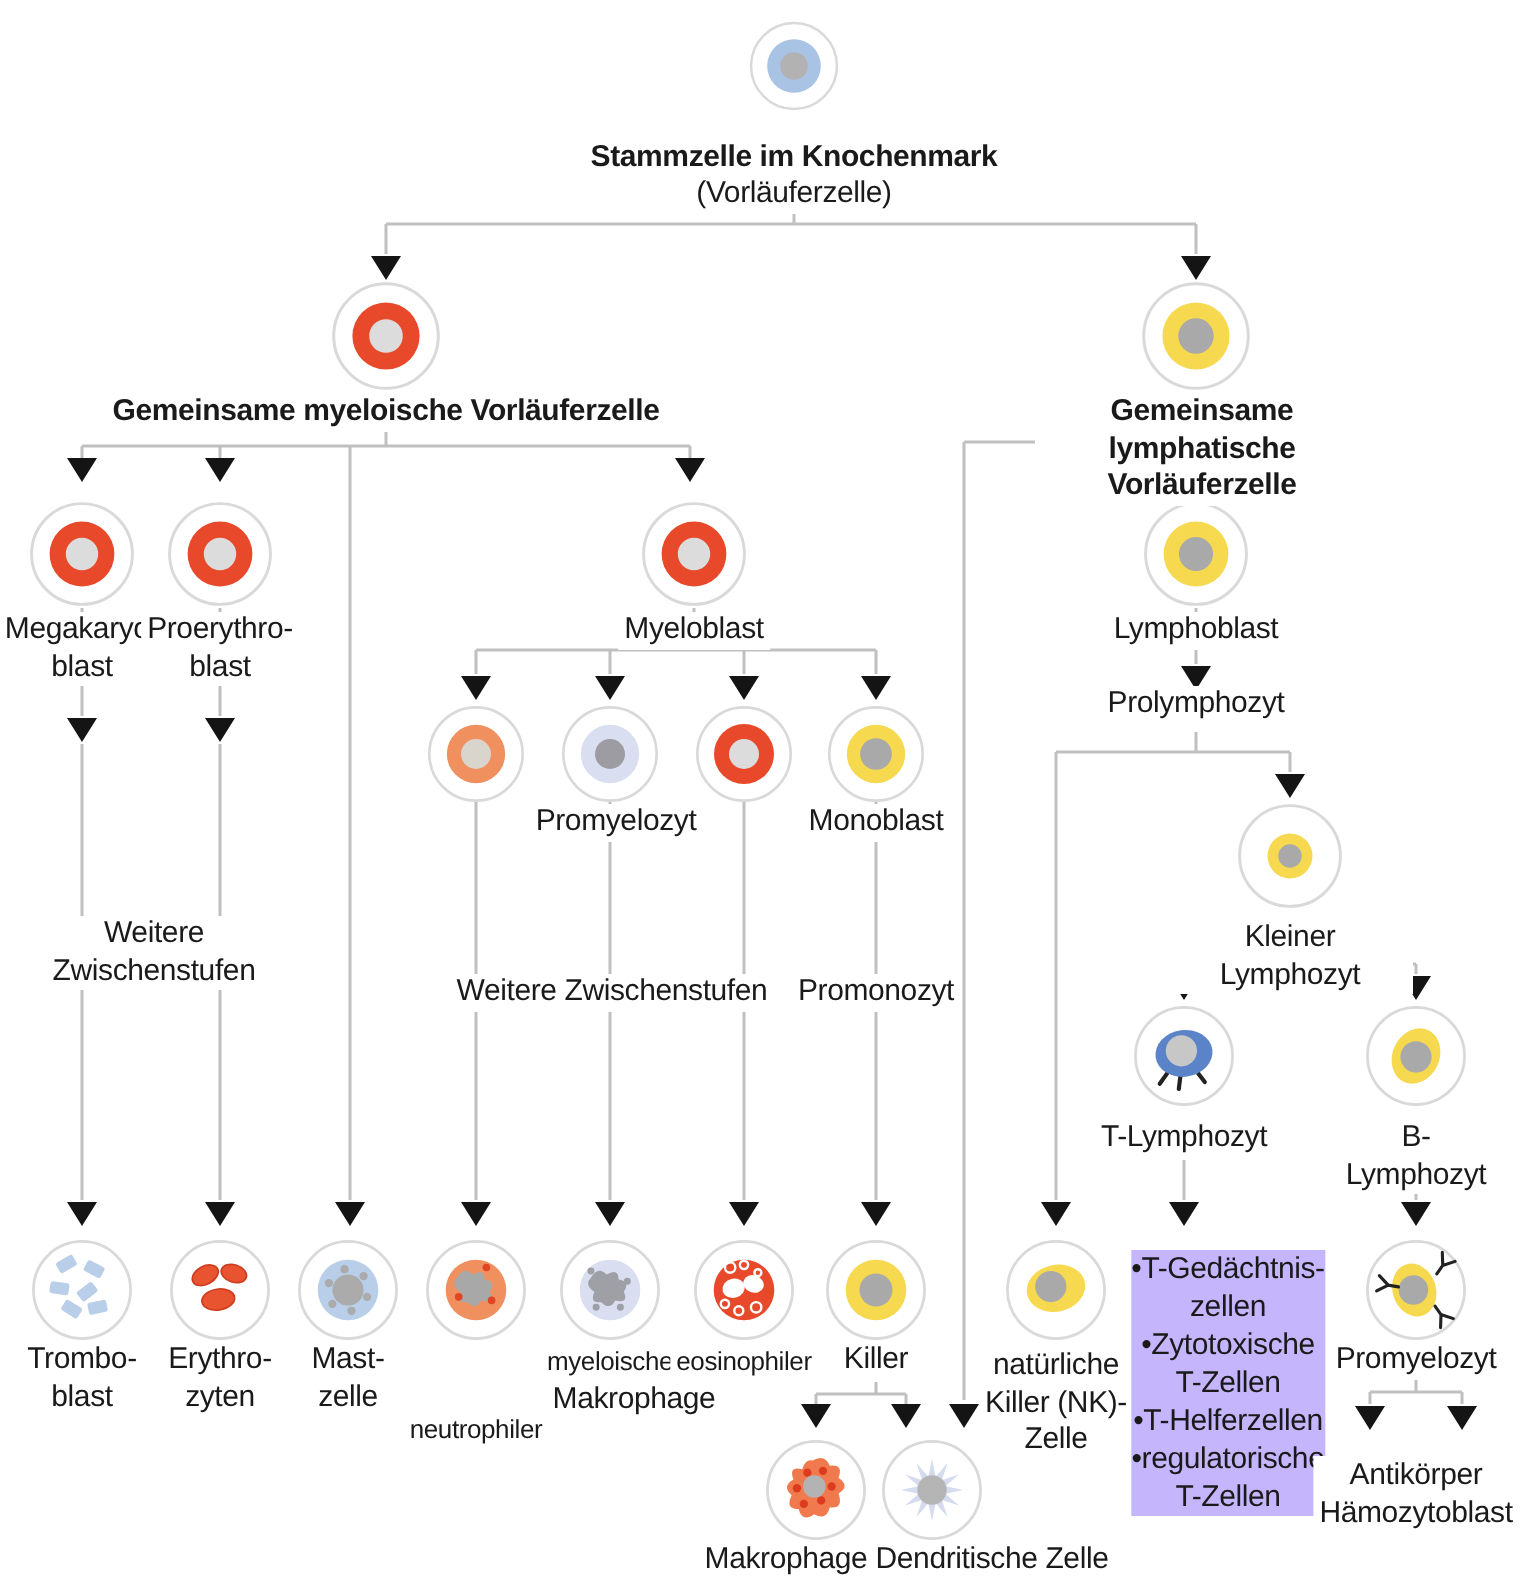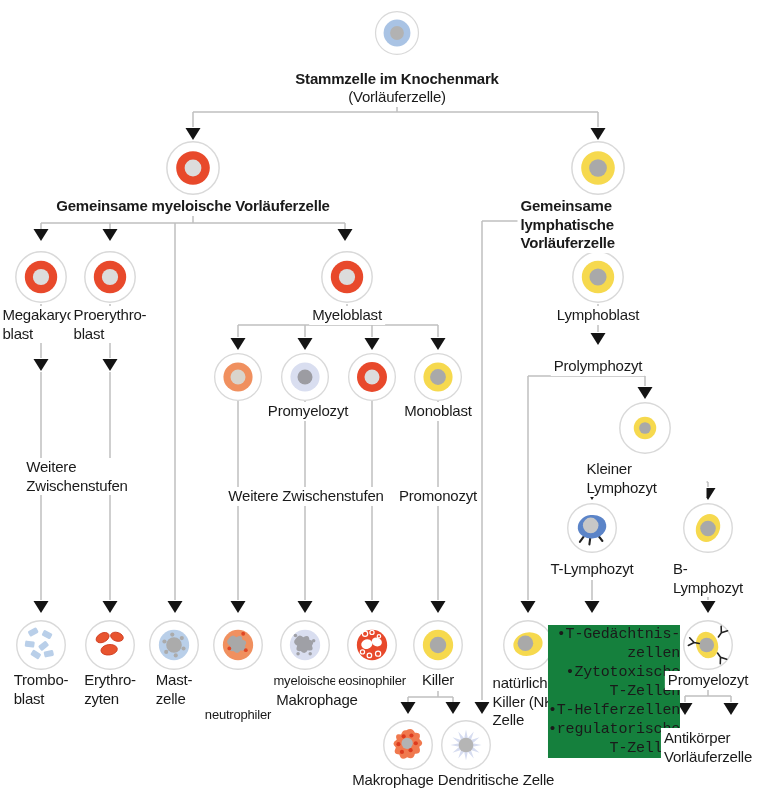--- a/index.html
+++ b/index.html
@@ -1,26 +1,26 @@
 <!DOCTYPE html>
 <html><head>
 <meta charset="utf-8">
 <style>
   html,body{margin:0;padding:0;}
   body{width:768px;height:798px;position:relative;background:#fff;overflow:hidden;
        font-family:"Liberation Sans",sans-serif;color:#1a1a1a;}
   #wires{position:absolute;left:0;top:0;z-index:0;}
   .cell{position:absolute;z-index:1;}
-  .lbl{position:absolute;z-index:2;transform:translateX(-50%);text-align:left;
+  .lbl{position:absolute;z-index:2;transform:translateX(-50%);text-align:center;
        white-space:pre-line;font-size:15px;line-height:18.5px;letter-spacing:-0.2px;
        background:#fff;padding:0 3px;}
   .lbl-b{font-weight:bold;}
   .lbl-s{font-size:13px;line-height:16px;}
-  .tlist{position:absolute;z-index:2;transform:translateX(-50%);text-align:right;
-         font-size:15px;line-height:19px;letter-spacing:-0.2px;background:#15803d;font-family:Liberation Mono, monospace;}
+  .tlist{position:absolute;z-index:2;transform:translateX(-50%);text-align:center;
+         font-size:15px;line-height:19px;letter-spacing:-0.2px;background:#c4b5fd;}
   .tlist div{white-space:pre-line;}
   svg .wc{fill:#fff;stroke:#d9d9d9;stroke-width:1.6;}
   svg .wire{stroke:#c0c0c0;stroke-width:1.5;fill:none;}
   svg .ah{fill:#141414;}
 </style>
 </head>
 <body>
 
 <svg id="wires" width="768" height="798">
   <g>
@@ -304,21 +304,21 @@
 <div class="lbl lbl-b" style="left:397px;top:70px">Stammzelle im Knochenmark</div>
 <div class="lbl" style="left:397px;top:88px">(Vorläuferzelle)</div>
 <div class="lbl lbl-b" style="left:193px;top:197px">Gemeinsame myeloische Vorläuferzelle</div>
 <div class="lbl lbl-b" style="left:601px;top:197px">Gemeinsame lymphatische Vorläuferzelle</div>
 <div class="lbl" style="left:41px;top:306px">Megakaryo-
 blast</div>
 <div class="lbl" style="left:110px;top:306px">Proerythro-
 blast</div>
 <div class="lbl" style="left:347px;top:306px">Myeloblast</div>
 <div class="lbl" style="left:598px;top:306px">Lymphoblast</div>
-<div class="lbl" style="left:598px;top:357px">Prolymphozyt</div>
+<div class="lbl" style="left:598px;top:343px">Prolymphozyt</div>
 <div class="lbl" style="left:308px;top:402px">Promyelozyt</div>
 <div class="lbl" style="left:438px;top:402px">Monoblast</div>
 <div class="lbl" style="left:77px;top:458px">Weitere
 Zwischenstufen</div>
 <div class="lbl" style="left:306px;top:487px">Weitere Zwischenstufen</div>
 <div class="lbl" style="left:438px;top:487px">Promonozyt</div>
 <div class="lbl" style="left:645px;top:460px">Kleiner Lymphozyt</div>
 <div class="lbl" style="left:592px;top:560px">T-Lymphozyt</div>
 <div class="lbl" style="left:708px;top:560px">B-Lymphozyt</div>
 <div class="lbl" style="left:41px;top:671px">Trombo-
@@ -339,15 +339,15 @@
   <div>•T-Gedächtnis-
 zellen</div>
   <div>•Zytotoxische
 T-Zellen</div>
   <div>•T-Helferzellen</div>
   <div>•regulatorische
 T-Zellen</div>
 </div>
 <div class="lbl" style="left:708px;top:671px">Promyelozyt</div>
 <div class="lbl" style="left:708px;top:728px;line-height:19px">Antikörper
-Vorläuferzelle</div>
+Hämozytoblast</div>
 <div class="lbl" style="left:393px;top:771px">Makrophage</div>
 <div class="lbl" style="left:496px;top:771px">Dendritische Zelle</div>
 
 </body></html>

